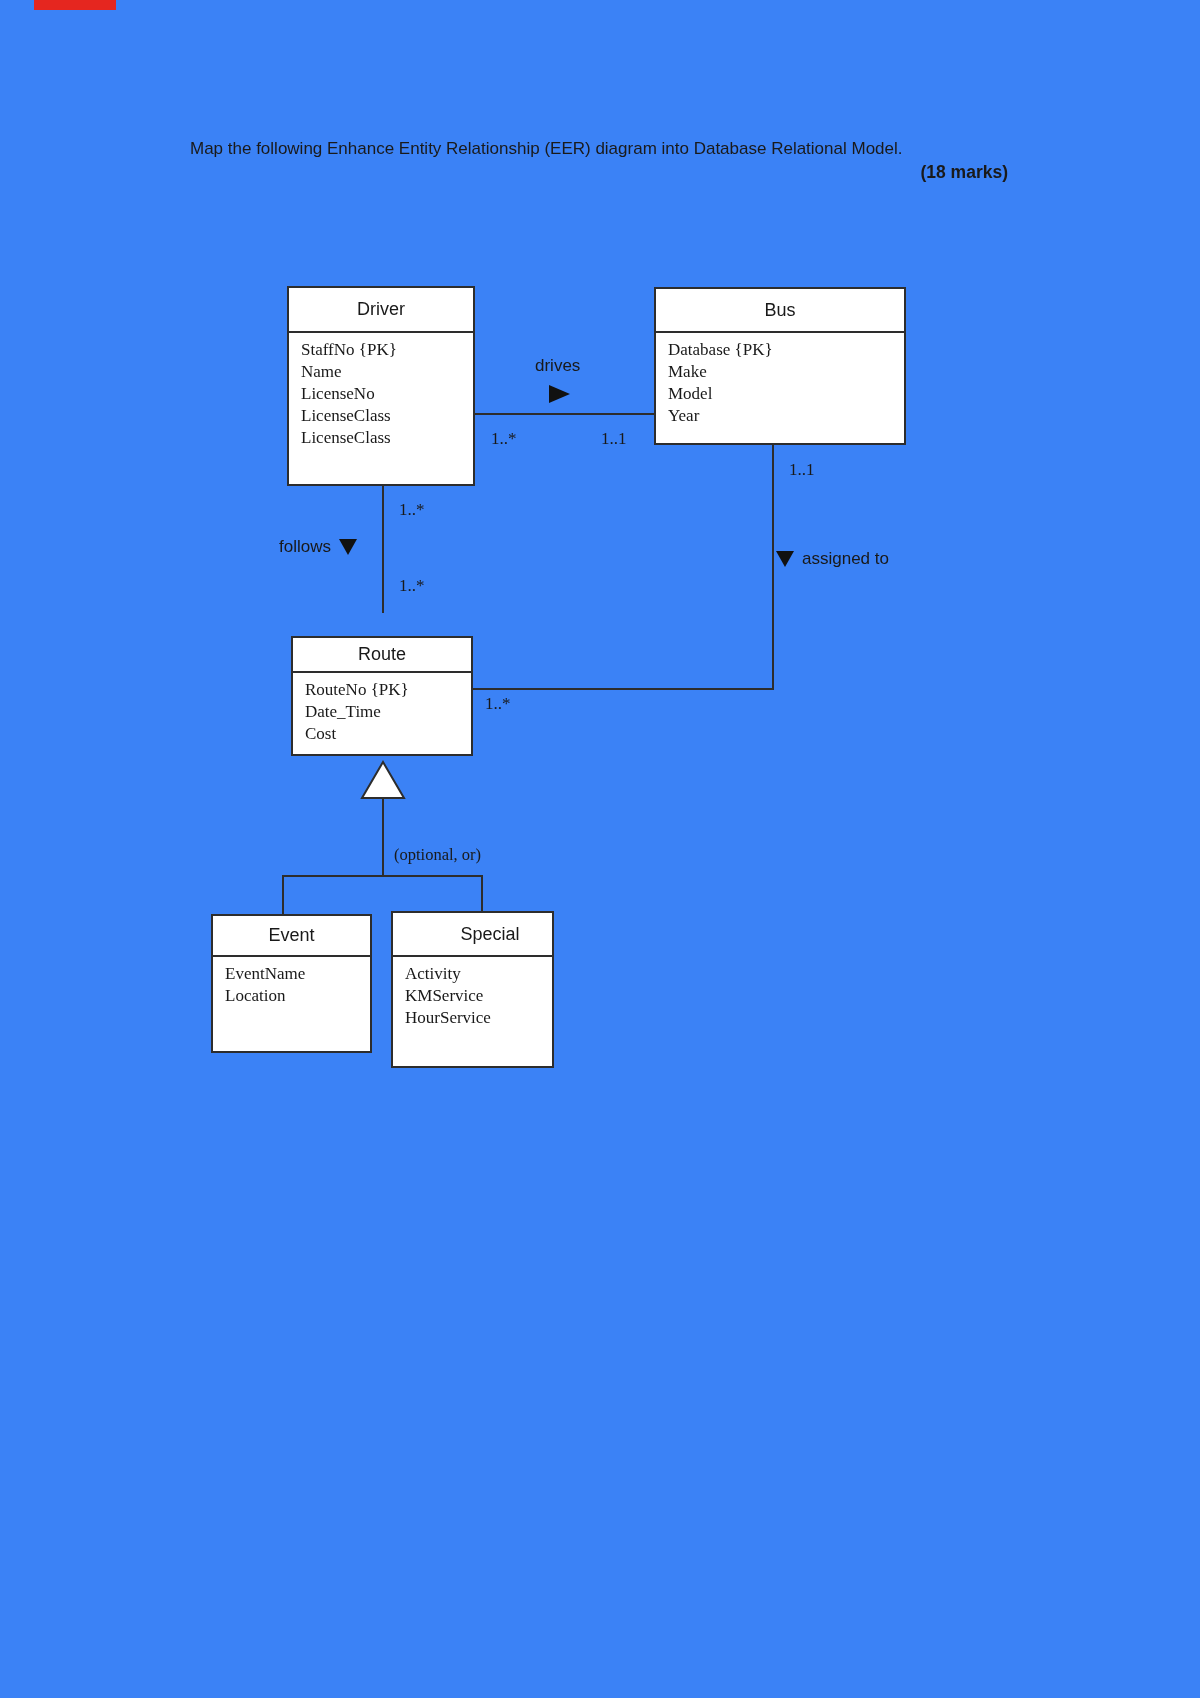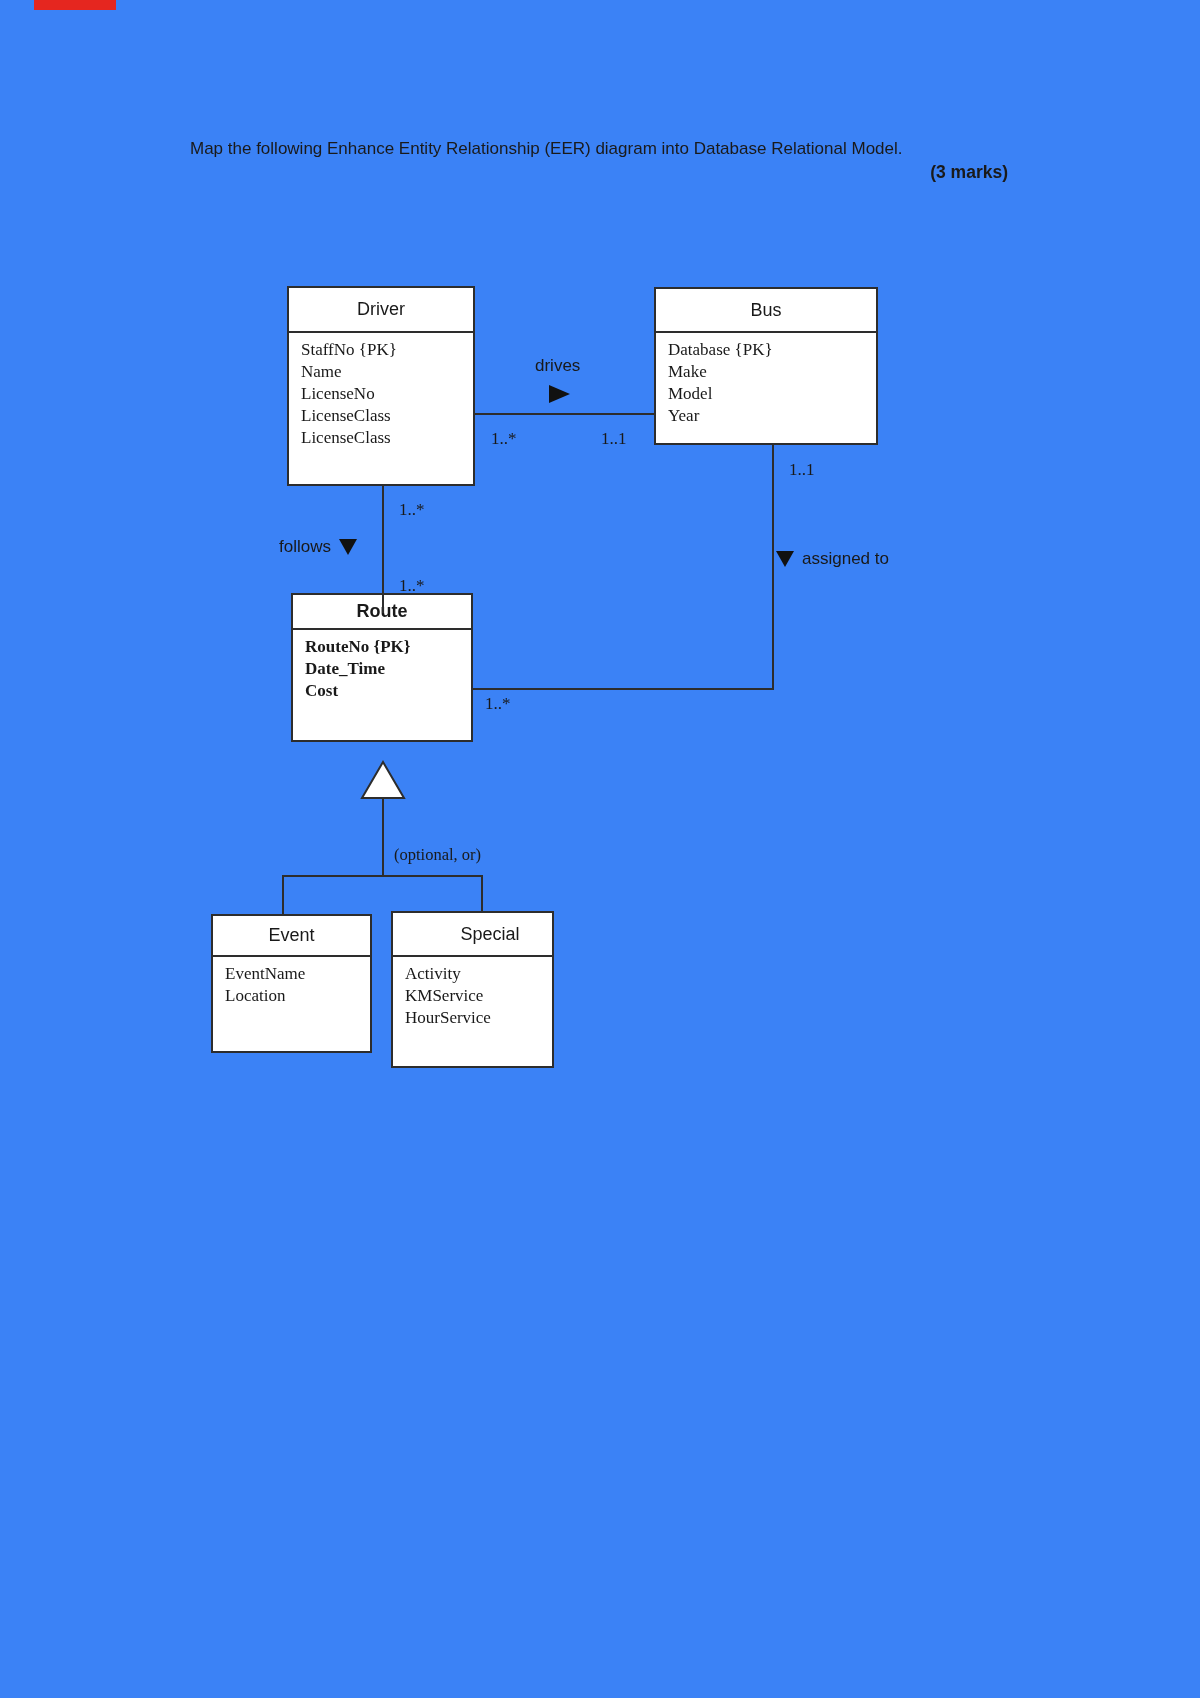--- a/index.html
+++ b/index.html
@@ -71,44 +71,44 @@
   .gen-triangle { position:absolute; }
 </style>
 </head>
 <body>
 
 <div class="sheet">
 
   <div class="red-mark"></div>
 
   <div class="instruction">Map the following Enhance Entity Relationship (EER) diagram into Database Relational Model.</div>
-  <div class="marks">(3 marks)</div>
+  <div class="marks">(18 marks)</div>
 
   <div class="entity" style="left:287px; top:286px; width:188px; height:200px;">
     <div class="entity-title" style="height:45px;">Driver</div>
     <div class="entity-attrs">
       <div>StaffNo {PK}</div>
       <div>Name</div>
       <div>LicenseNo</div>
       <div>LicenseClass</div>
       <div>LicenseClass</div>
     </div>
   </div>
 
-  <div class="entity" style="left:654px; top:287px; width:224px; height:158px;">
+  <div class="entity" style="left:654px; top:287px; width:252px; height:158px;">
     <div class="entity-title" style="height:44px;">Bus</div>
     <div class="entity-attrs">
       <div>Database {PK}</div>
       <div>Make</div>
       <div>Model</div>
       <div>Year</div>
     </div>
   </div>
 
-  <div class="entity" style="left:291px; top:593px; width:182px; height:149px;font-weight:bold;">
+  <div class="entity" style="left:291px; top:636px; width:182px; height:120px;">
     <div class="entity-title" style="height:35px;">Route</div>
     <div class="entity-attrs">
       <div>RouteNo {PK}</div>
       <div>Date_Time</div>
       <div>Cost</div>
     </div>
   </div>
 
   <div class="entity" style="left:211px; top:914px; width:161px; height:139px;">
     <div class="entity-title" style="height:41px;">Event</div>

